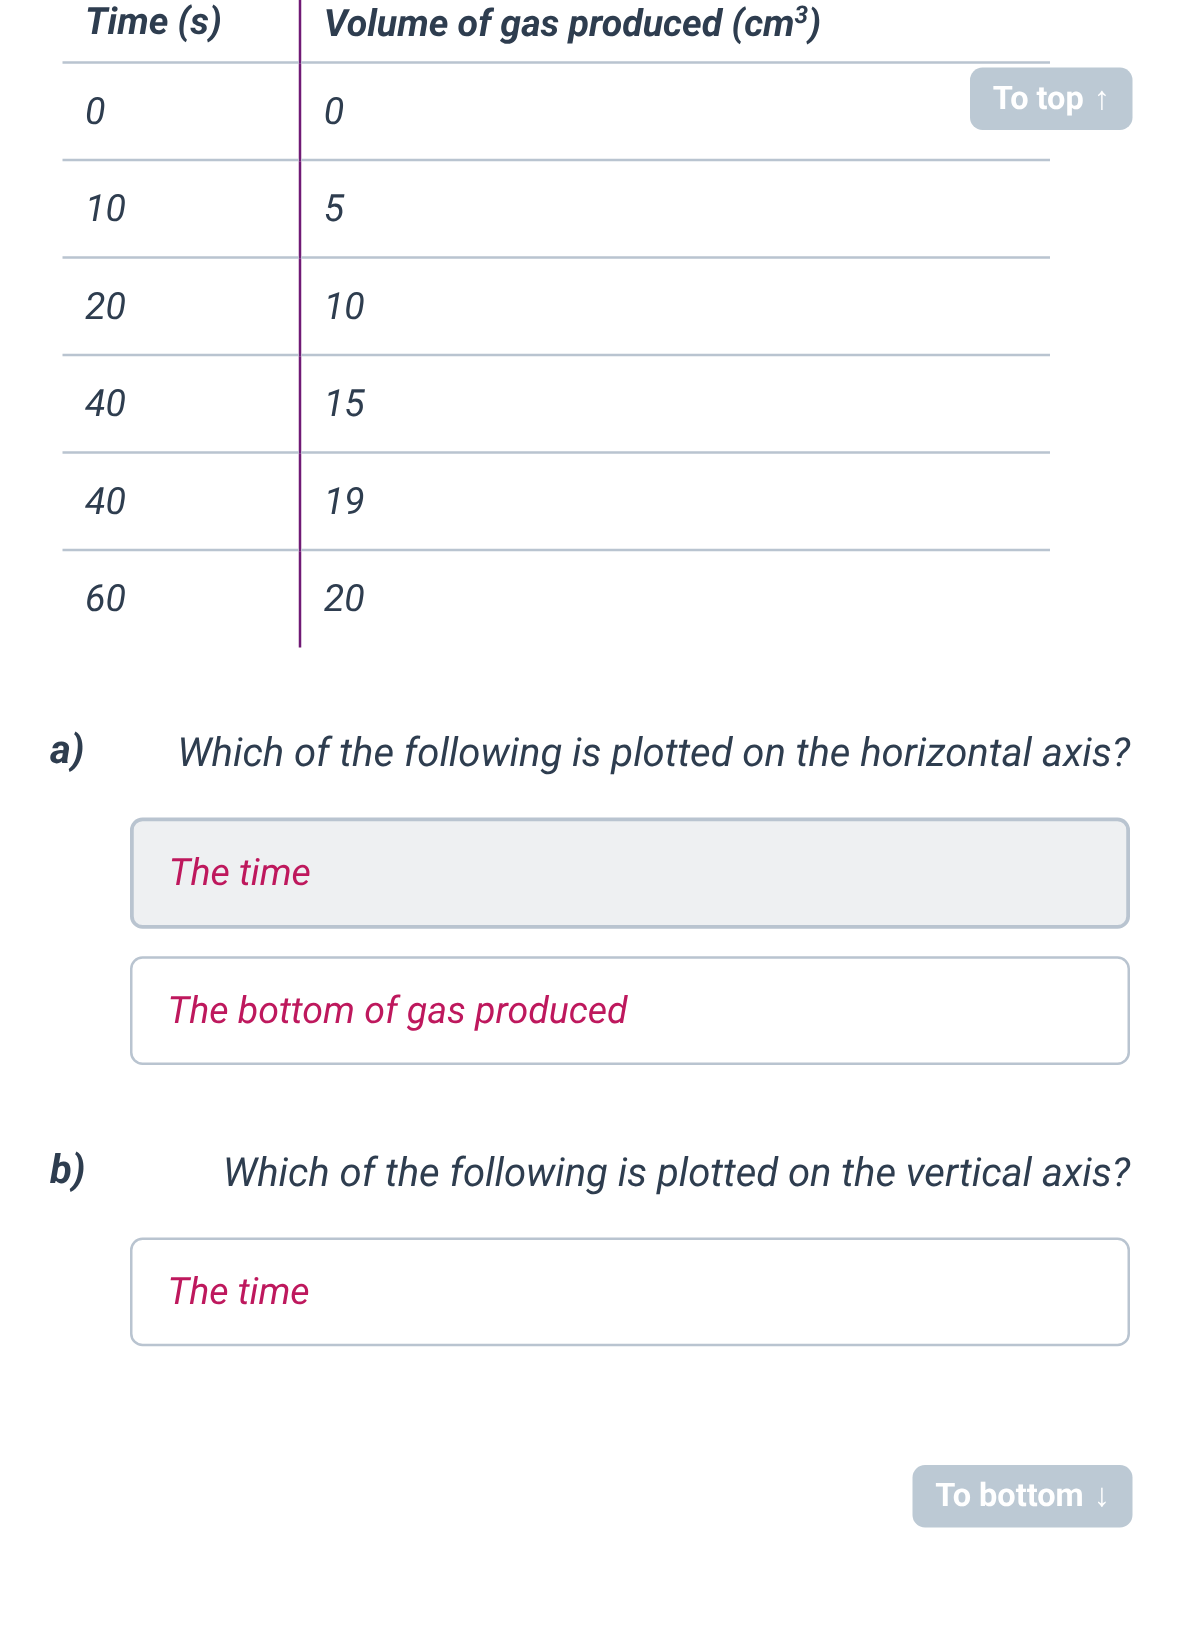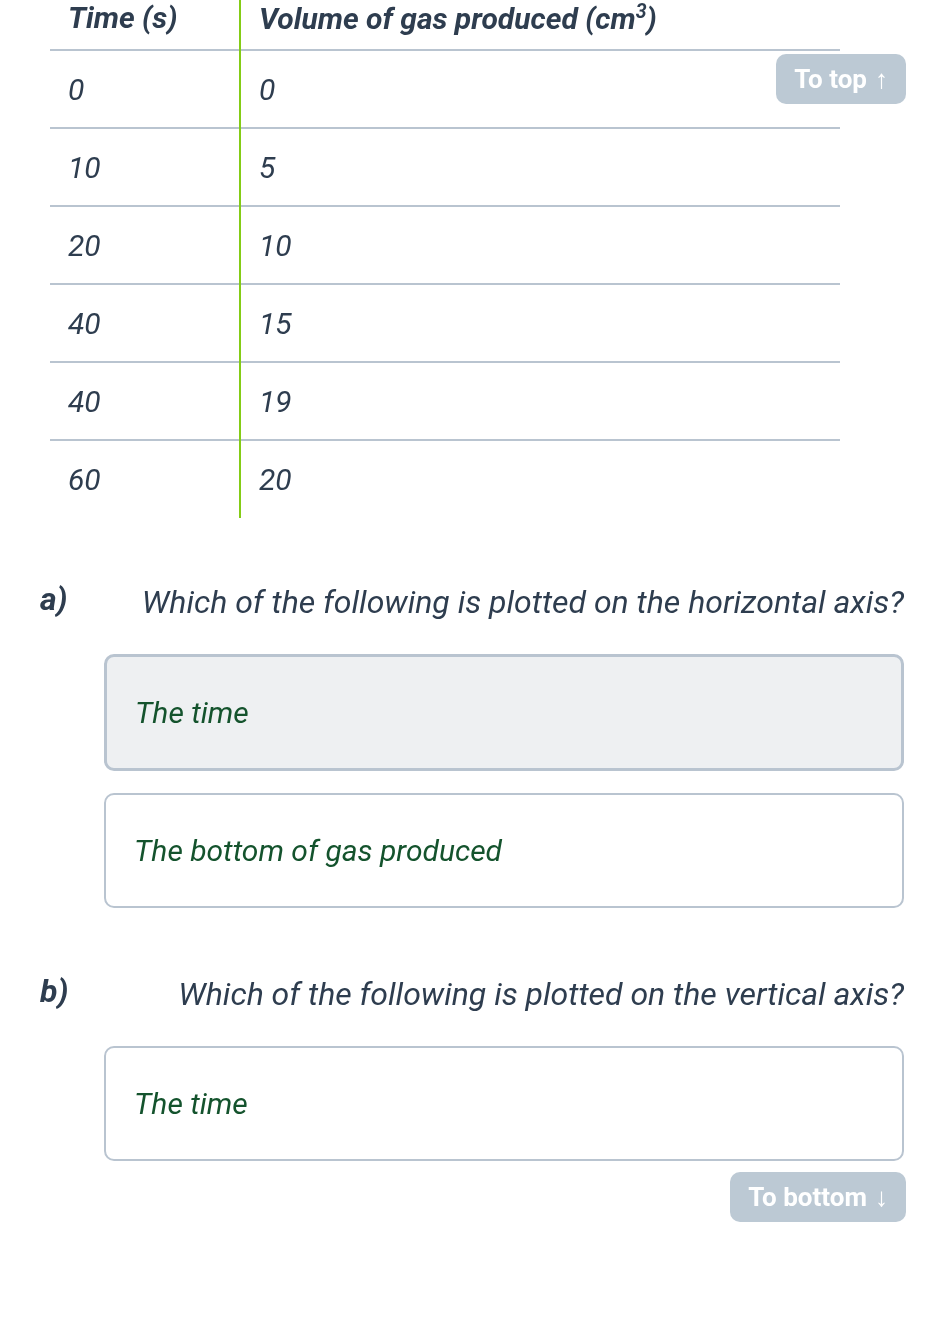--- a/index.html
+++ b/index.html
@@ -21,21 +21,21 @@
       font-style: italic;
     }
     table {
       border-collapse: collapse;
       width: 790px;
       margin-left: 10px;
     }
     th, td {
       text-align: left;
       border-top: 2px solid #b9c4d0;
-      border-left: 2px solid #84cc16;
+      border-left: 2px solid #701a75;
       font-size: 30px;
       color: #2e3d4f;
       height: 78px;
       vertical-align: middle;
     }
     th {
       font-weight: 700;
       border-top: none;
       padding: 0 18px 12px 18px;
       vertical-align: top;
@@ -73,23 +73,23 @@
     .qtext {
       font-size: 32px;
       color: #2e3d4f;
       line-height: 1.5;
       margin-bottom: 28px;
       text-align: right;
     }
     .option {
       border: 2px solid #b9c4d0;
       border-radius: 10px;
-      padding: 38px 28px;
+      padding: 24px 28px;
       font-size: 30px;
-      color: #14532d;
+      color: #be185d;
       margin-bottom: 22px;
       cursor: pointer;
       background: #ffffff;
     }
     .option.selected {
       background: #eef0f2;
       border: 3px solid #b9c4d0;
     }
     .floating-btn {
       position: absolute;

